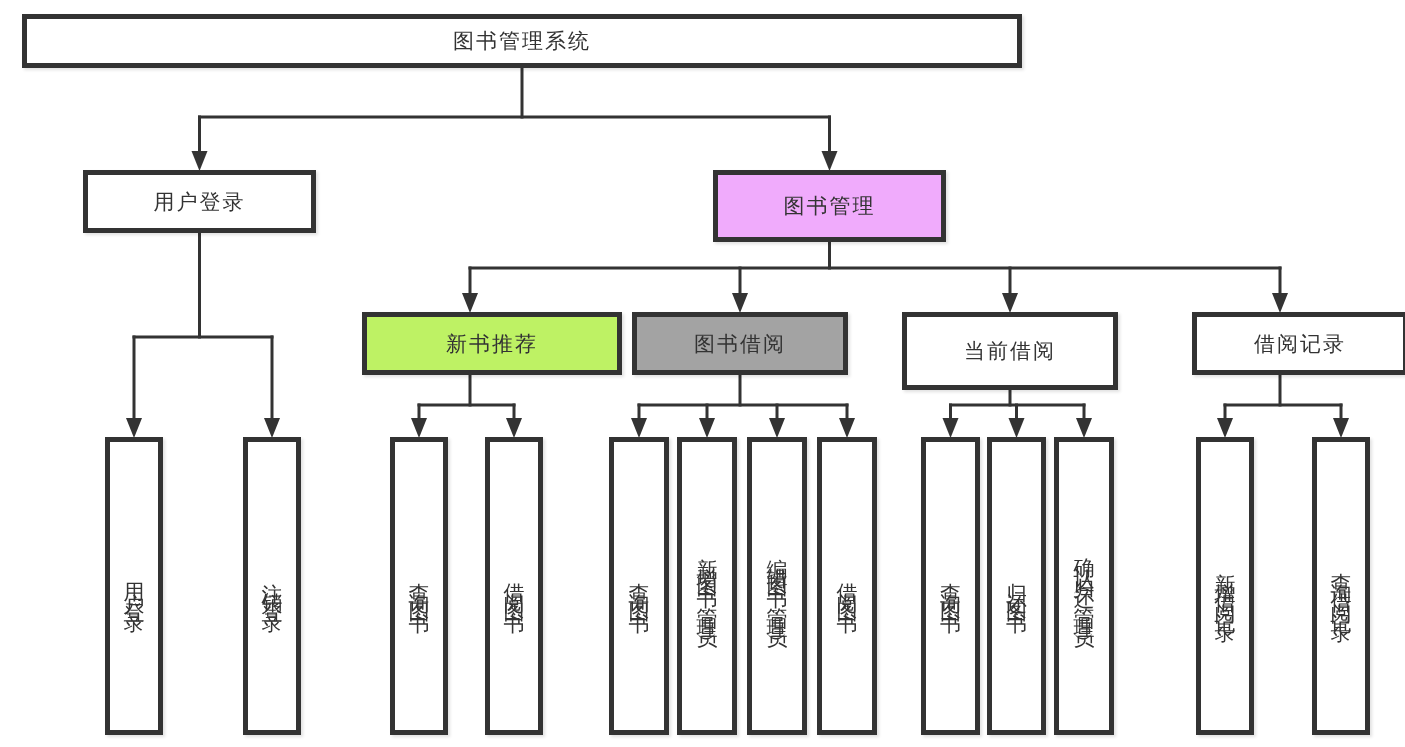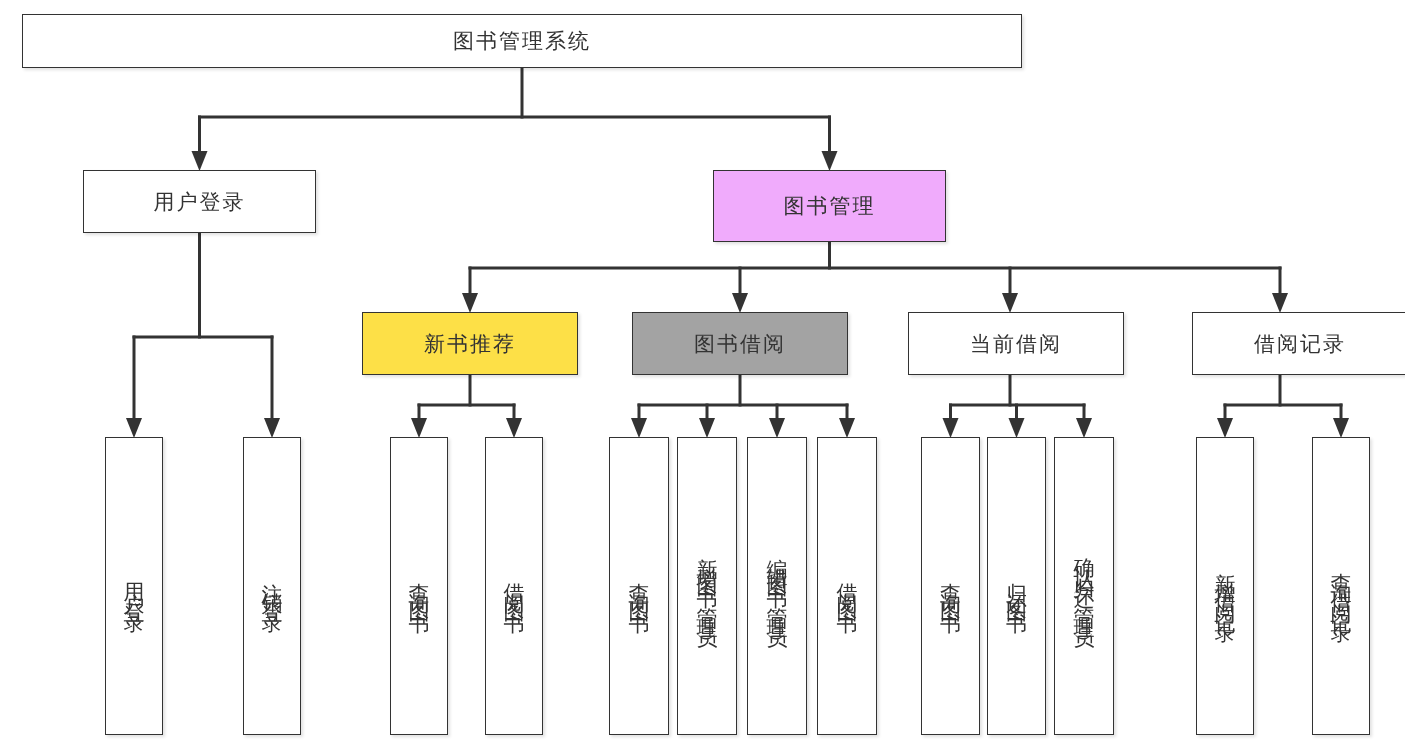--- a/index.html
+++ b/index.html
@@ -8,21 +8,21 @@
     width:1405px;height:747px;
     background:#ffffff;
     font-family:"Liberation Sans","DejaVu Sans",sans-serif;
     overflow:hidden;
   }
   #edges{position:absolute;left:0;top:0;pointer-events:none;}
   .node{
     position:absolute;
     box-sizing:border-box;
     background:#ffffff;
-    border:1px solid #701a75;
+    border:5px solid #701a75;
     display:flex;
     align-items:center;
     justify-content:center;
     color:#333333;
     font-size:21px;
     letter-spacing:2px;
     box-shadow:2px 2px 3px rgba(0,0,0,0.12);
   }
   .node .lbl{white-space:nowrap;}
   .node.v .lbl{
@@ -103,27 +103,27 @@
   <div id="nodes">
       <div class="node" style="left: 22px; top: 14px; width: 1000px; height: 54px; border-color: rgb(51, 51, 51); background: rgb(255, 255, 255); color: rgb(51, 51, 51);">
         <span class="lbl">图书管理系统</span>
       </div>
       <div class="node" style="left: 83px; top: 170px; width: 233px; height: 63px; border-color: rgb(51, 51, 51); background: rgb(255, 255, 255); color: rgb(51, 51, 51);">
         <span class="lbl">用户登录</span>
       </div>
       <div class="node" style="left: 713px; top: 170px; width: 233px; height: 72px; border-color: rgb(51, 51, 51); background: #f0abfc; color: rgb(51, 51, 51);">
         <span class="lbl">图书管理</span>
       </div>
-      <div class="node" style="left: 362px; top: 312px; width: 216px; height: 63px; border-color: rgb(51, 51, 51); background: #fde047; color: rgb(51, 51, 51);">
+      <div class="node" style="left: 362px; top: 312px; width: 260px; height: 63px; border-color: rgb(51, 51, 51); background: #bef264; color: rgb(51, 51, 51);">
         <span class="lbl">新书推荐</span>
       </div>
       <div class="node" style="left: 632px; top: 312px; width: 216px; height: 63px; border-color: rgb(51, 51, 51); background: #a3a3a3; color: rgb(51, 51, 51);">
         <span class="lbl">图书借阅</span>
       </div>
-      <div class="node" style="left: 902px; top: 312px; width: 216px; height: 63px; border-color: rgb(51, 51, 51); background: rgb(255, 255, 255); color: rgb(51, 51, 51); margin-left: 6px;">
+      <div class="node" style="left: 902px; top: 312px; width: 216px; height: 78px; border-color: rgb(51, 51, 51); background: rgb(255, 255, 255); color: rgb(51, 51, 51);">
         <span class="lbl">当前借阅</span>
       </div>
       <div class="node" style="left: 1192px; top: 312px; width: 216px; height: 63px; border-color: rgb(51, 51, 51); background: rgb(255, 255, 255); color: rgb(51, 51, 51);">
         <span class="lbl">借阅记录</span>
       </div>
       <div class="node v" style="left: 105px; top: 437px; width: 58px; height: 298px; border-color: rgb(51, 51, 51); background: rgb(255, 255, 255); color: rgb(51, 51, 51);">
         <span class="lbl">用户登录</span>
       </div>
       <div class="node v" style="left: 243px; top: 437px; width: 58px; height: 298px; border-color: rgb(51, 51, 51); background: rgb(255, 255, 255); color: rgb(51, 51, 51);">
         <span class="lbl">注销登录</span>

